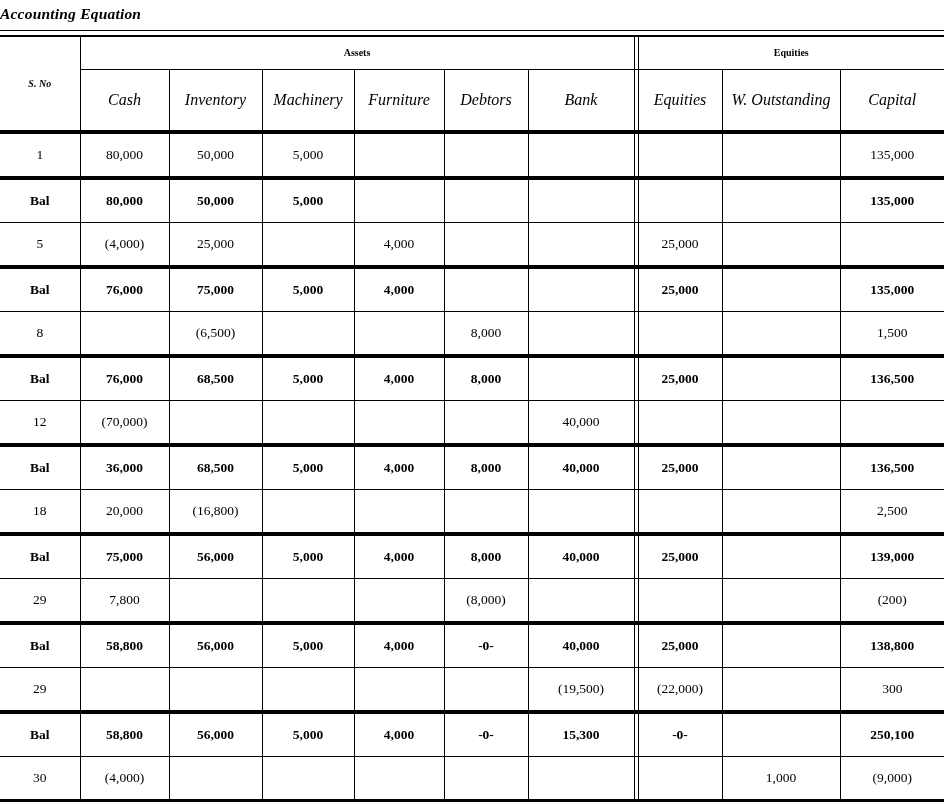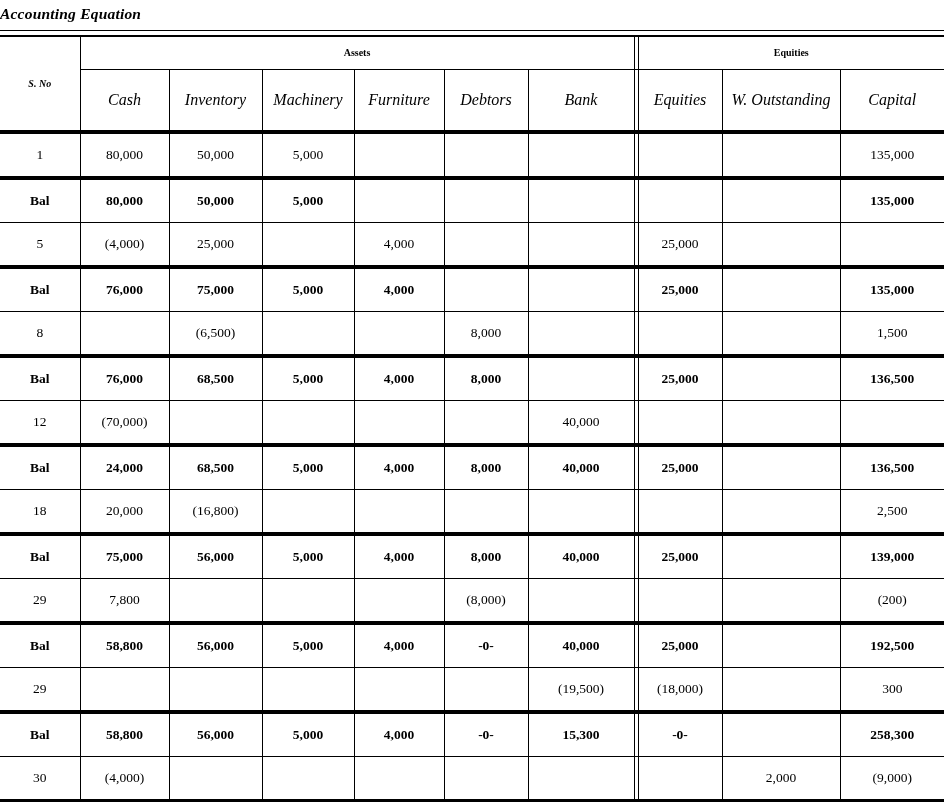--- a/index.html
+++ b/index.html
@@ -246,21 +246,21 @@
           <td></td>
           <td></td>
           <td class="div-left">40,000</td>
           <td class="div-gap"></td>
           <td class="div-right"></td>
           <td></td>
           <td class="edge-right"></td>
         </tr>
         <tr class="data-row row-bal sep-top">
           <td class="edge-left">Bal</td>
-          <td>24,000</td>
+          <td>36,000</td>
           <td>68,500</td>
           <td>5,000</td>
           <td>4,000</td>
           <td>8,000</td>
           <td class="div-left">40,000</td>
           <td class="div-gap"></td>
           <td class="div-right">25,000</td>
           <td></td>
           <td class="edge-right">136,500</td>
         </tr>
@@ -307,59 +307,59 @@
           <td class="edge-left">Bal</td>
           <td>58,800</td>
           <td>56,000</td>
           <td>5,000</td>
           <td>4,000</td>
           <td>-0-</td>
           <td class="div-left">40,000</td>
           <td class="div-gap"></td>
           <td class="div-right">25,000</td>
           <td></td>
-          <td class="edge-right">192,500</td>
+          <td class="edge-right">138,800</td>
         </tr>
         <tr class="data-row thin-top">
           <td class="edge-left">29</td>
           <td></td>
           <td></td>
           <td></td>
           <td></td>
           <td></td>
           <td class="div-left">(19,500)</td>
           <td class="div-gap"></td>
-          <td class="div-right">(18,000)</td>
+          <td class="div-right">(22,000)</td>
           <td></td>
           <td class="edge-right">300</td>
         </tr>
         <tr class="data-row row-bal sep-top">
           <td class="edge-left">Bal</td>
           <td>58,800</td>
           <td>56,000</td>
           <td>5,000</td>
           <td>4,000</td>
           <td>-0-</td>
           <td class="div-left">15,300</td>
           <td class="div-gap"></td>
           <td class="div-right">-0-</td>
           <td></td>
-          <td class="edge-right">258,300</td>
+          <td class="edge-right">250,100</td>
         </tr>
         <tr class="data-row thin-top">
           <td class="edge-left">30</td>
           <td>(4,000)</td>
           <td></td>
           <td></td>
           <td></td>
           <td></td>
           <td class="div-left"></td>
           <td class="div-gap"></td>
           <td class="div-right"></td>
-          <td>2,000</td>
+          <td>1,000</td>
           <td class="edge-right">(9,000)</td>
         </tr>
         <tr class="data-row row-bal sep-top">
           <td class="edge-left">Bal</td>
           <td>54,800</td>
           <td>56,000</td>
           <td>5,000</td>
           <td>4,000</td>
           <td>-0-</td>
           <td class="div-left">15,300</td>

